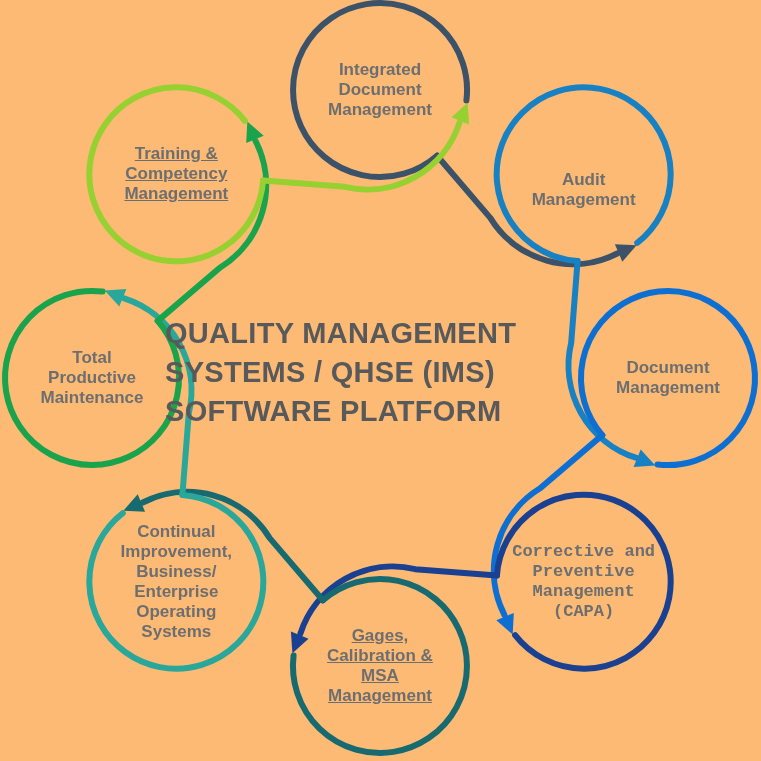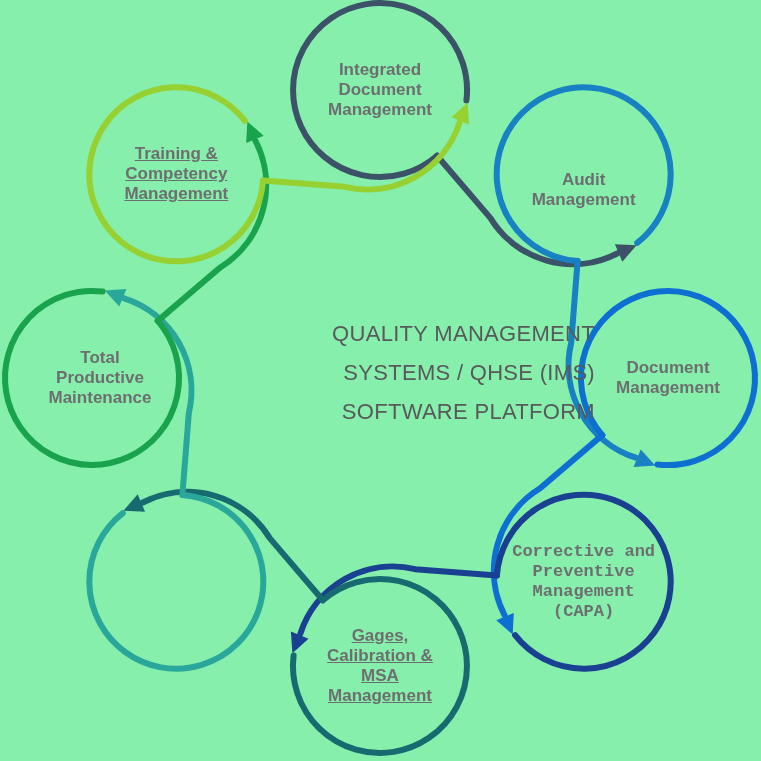--- a/index.html
+++ b/index.html
@@ -9,28 +9,28 @@
   }
   .stage svg{position:absolute;left:0;top:0;}
   .node-label{
     position:absolute;width:166px;height:160px;margin-left:-83px;margin-top:-80px;
     display:flex;align-items:center;justify-content:center;text-align:center;
     font-weight:700;font-size:17px;line-height:20px;white-space:pre-line;
     pointer-events:none;
   }
   .center-title{
     position:absolute;left:380px;top:372px;transform:translate(-50%,-50%);
-    width:430px;text-align:right;font-weight:400;font-size:22px;line-height:39px;
+    width:430px;text-align:left;font-weight:700;font-size:29px;line-height:39px;
     letter-spacing:0.3px;white-space:pre-line;
   }
 </style>
 </head>
 <body>
 
-<div class="stage" style="background: #86efac;">
+<div class="stage" style="background: #fdba74;">
   <svg id="ring-svg" width="761" height="761" viewBox="0 0 761 761">
       <path d="M 437.1 155.7 A 87 87 0 1 1 466.4 100.6" fill="none" stroke="#3b5268" stroke-width="6" stroke-linecap="round"></path>
       <path d="M 437.1 155.7 L 490.3 217.9 A 97 97 0 0 0 617.2 253.5" fill="none" stroke="#3b5268" stroke-width="6" stroke-linecap="round"></path>
       <polygon points="636.6,245.3 622.3,261.7 614.9,244.2" fill="#3b5268"></polygon>
       <path d="M 577.6 261.1 A 87 87 0 1 1 637.2 242.9" fill="none" stroke="#1781c3" stroke-width="6" stroke-linecap="round"></path>
       <path d="M 577.6 261.1 L 571.2 342.8 A 97 97 0 0 0 635.8 457.7" fill="none" stroke="#1781c3" stroke-width="6" stroke-linecap="round"></path>
       <polygon points="655.3,465.6 633.6,467.1 640.7,449.5" fill="#1781c3"></polygon>
       <path d="M 602.3 435.1 A 87 87 0 1 1 657.4 464.4" fill="none" stroke="#0e6fd2" stroke-width="6" stroke-linecap="round"></path>
       <path d="M 602.3 435.1 L 540.1 488.3 A 97 97 0 0 0 504.5 615.2" fill="none" stroke="#0e6fd2" stroke-width="6" stroke-linecap="round"></path>
       <polygon points="512.7,634.6 496.3,620.3 513.8,612.9" fill="#0e6fd2"></polygon>
@@ -59,21 +59,27 @@
   <div class="node-label" style="left: 668px; top: 378px; color: rgb(109, 110, 112);">Document
 Management</div>
   <div class="node-label" style="left: 583.647px; top: 581.647px; color: rgb(109, 110, 112); font-family: Liberation Mono, monospace;">Corrective and
 Preventive
 Management
 (CAPA)</div>
   <div class="node-label" style="left: 380px; top: 666px; color: rgb(109, 110, 112); text-decoration: underline;">Gages,
 Calibration &amp;
 MSA
 Management</div>
-  <div class="node-label" style="left: 100px; top: 378px; color: rgb(109, 110, 112);">Total
+  <div class="node-label" style="left: 176.353px; top: 581.647px; color: rgb(109, 110, 112);">Continual
+Improvement,
+Business/
+Enterprise
+Operating
+Systems</div>
+  <div class="node-label" style="left: 92px; top: 378px; color: rgb(109, 110, 112);">Total
 Productive
 Maintenance</div>
   <div class="node-label" style="left: 176.353px; top: 174.353px; color: rgb(109, 110, 112); text-decoration: underline;">Training &amp;
 Competency
 Management</div>
 
   <div class="center-title" style="color: rgb(88, 89, 91);">QUALITY MANAGEMENT
 SYSTEMS / QHSE (IMS)
 SOFTWARE PLATFORM</div>
 </div>

